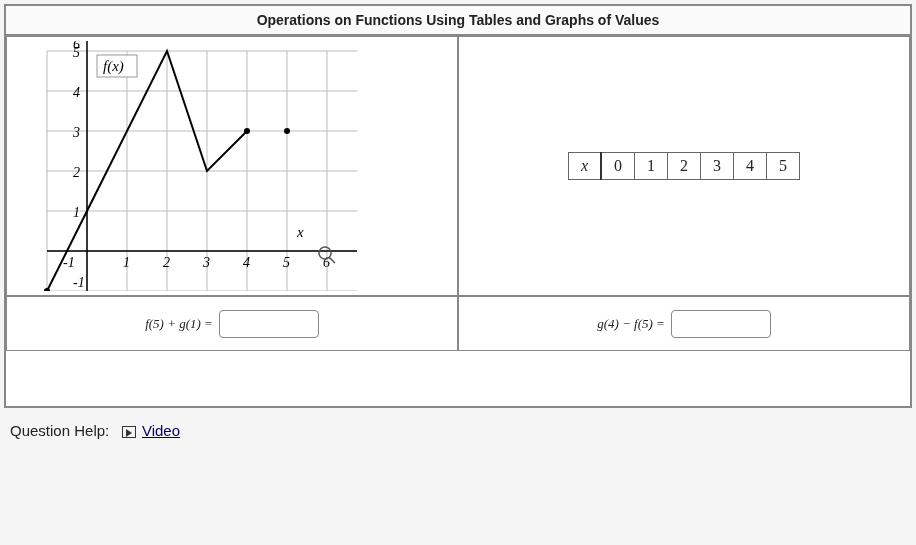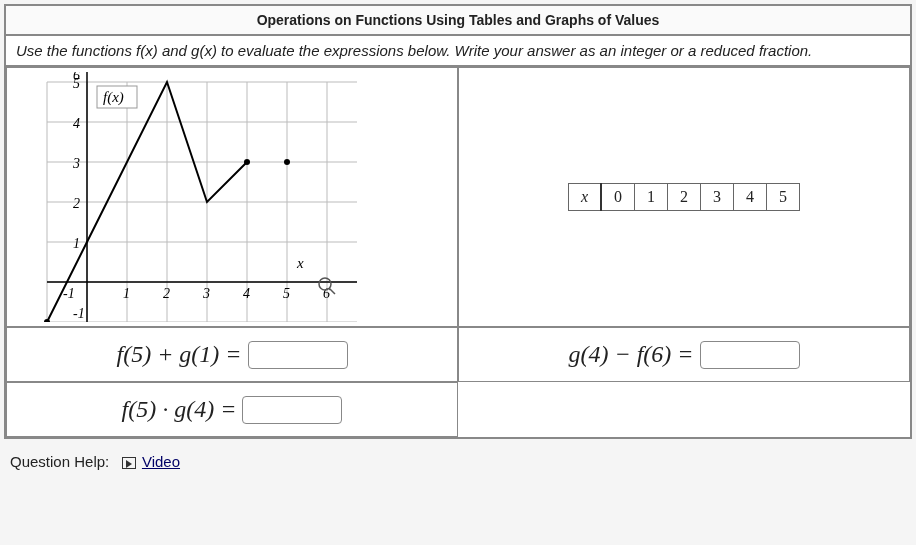--- a/index.html
+++ b/index.html
@@ -49,21 +49,21 @@
     .answer-input {
       display: inline-block;
       width: 100px;
       height: 28px;
       border: 1px solid #888;
       border-radius: 4px;
       background: #fff;
       vertical-align: middle;
       margin-left: 6px;
     }
-    .expr { font-family: 'Times New Roman', serif; font-size: 24px; font-style: italic; }
+    .expr { font-family: 'Times New Roman', serif; font-size: 13px; font-style: italic; }
     
     .graph-svg { }
     
     table.gtable {
       border-collapse: collapse;
       font-family: 'Times New Roman', serif;
       font-size: 16px;
     }
     table.gtable td, table.gtable th {
       border: 1px solid #666;
@@ -112,21 +112,20 @@
       border-left: 6px solid #333;
       border-top: 4px solid transparent;
       border-bottom: 4px solid transparent;
     }
   </style>
 </head>
 <body>
 
 <div class="outer">
   <div class="title">Operations on Functions Using Tables and Graphs of Values</div>
-  <div class="instructions">Use the functions f(x) and g(x) to evaluate the expressions below. Write your answer as an integer or a reduced fraction.</div>
   <div class="main-grid">
 
     <div class="cell graph-cell">
       <svg class="graph-svg" width="320" height="250" viewBox="0 0 320 250">
 
         <g stroke="#bbb" stroke-width="1">
 
           <line x1="10" y1="10" x2="10" y2="250"></line>
           <line x1="50" y1="10" x2="50" y2="250"></line>
           <line x1="90" y1="10" x2="90" y2="250"></line>
@@ -203,28 +202,24 @@
       </tbody>
         </table>
     </div>
 
     <div class="cell">
       <span class="expr">f(5) + g(1) =</span>
       <span class="answer-input"></span>
     </div>
 
     <div class="cell">
-      <span class="expr">g(4) − f(6) =</span>
+      <span class="expr">g(4) − f(5) =</span>
       <span class="answer-input"></span>
     </div>
 
-    <div class="cell">
-      <span class="expr">f(5) · g(4) =</span>
-      <span class="answer-input"></span>
-    </div>
 
 
   </div>
 </div>
 
 <div class="help">
   <span>Question Help:</span>
   &nbsp;
   <span class="play-icon"></span>
   <span class="video-link">Video</span>

